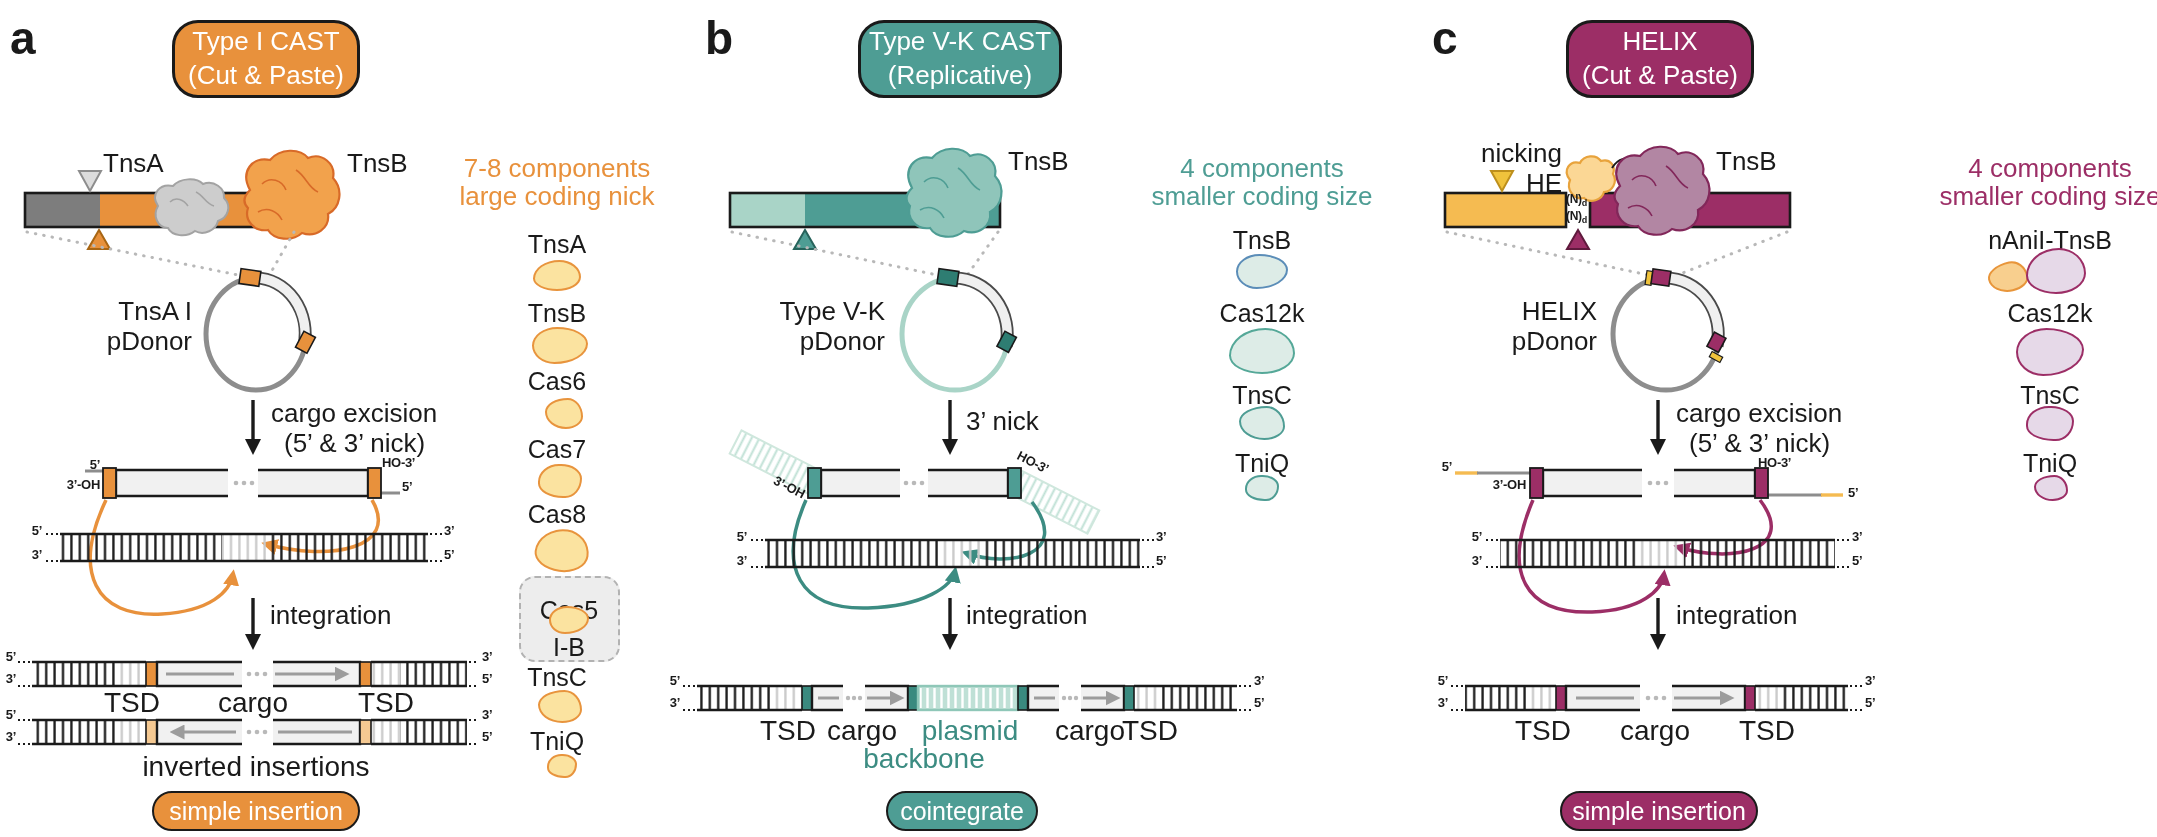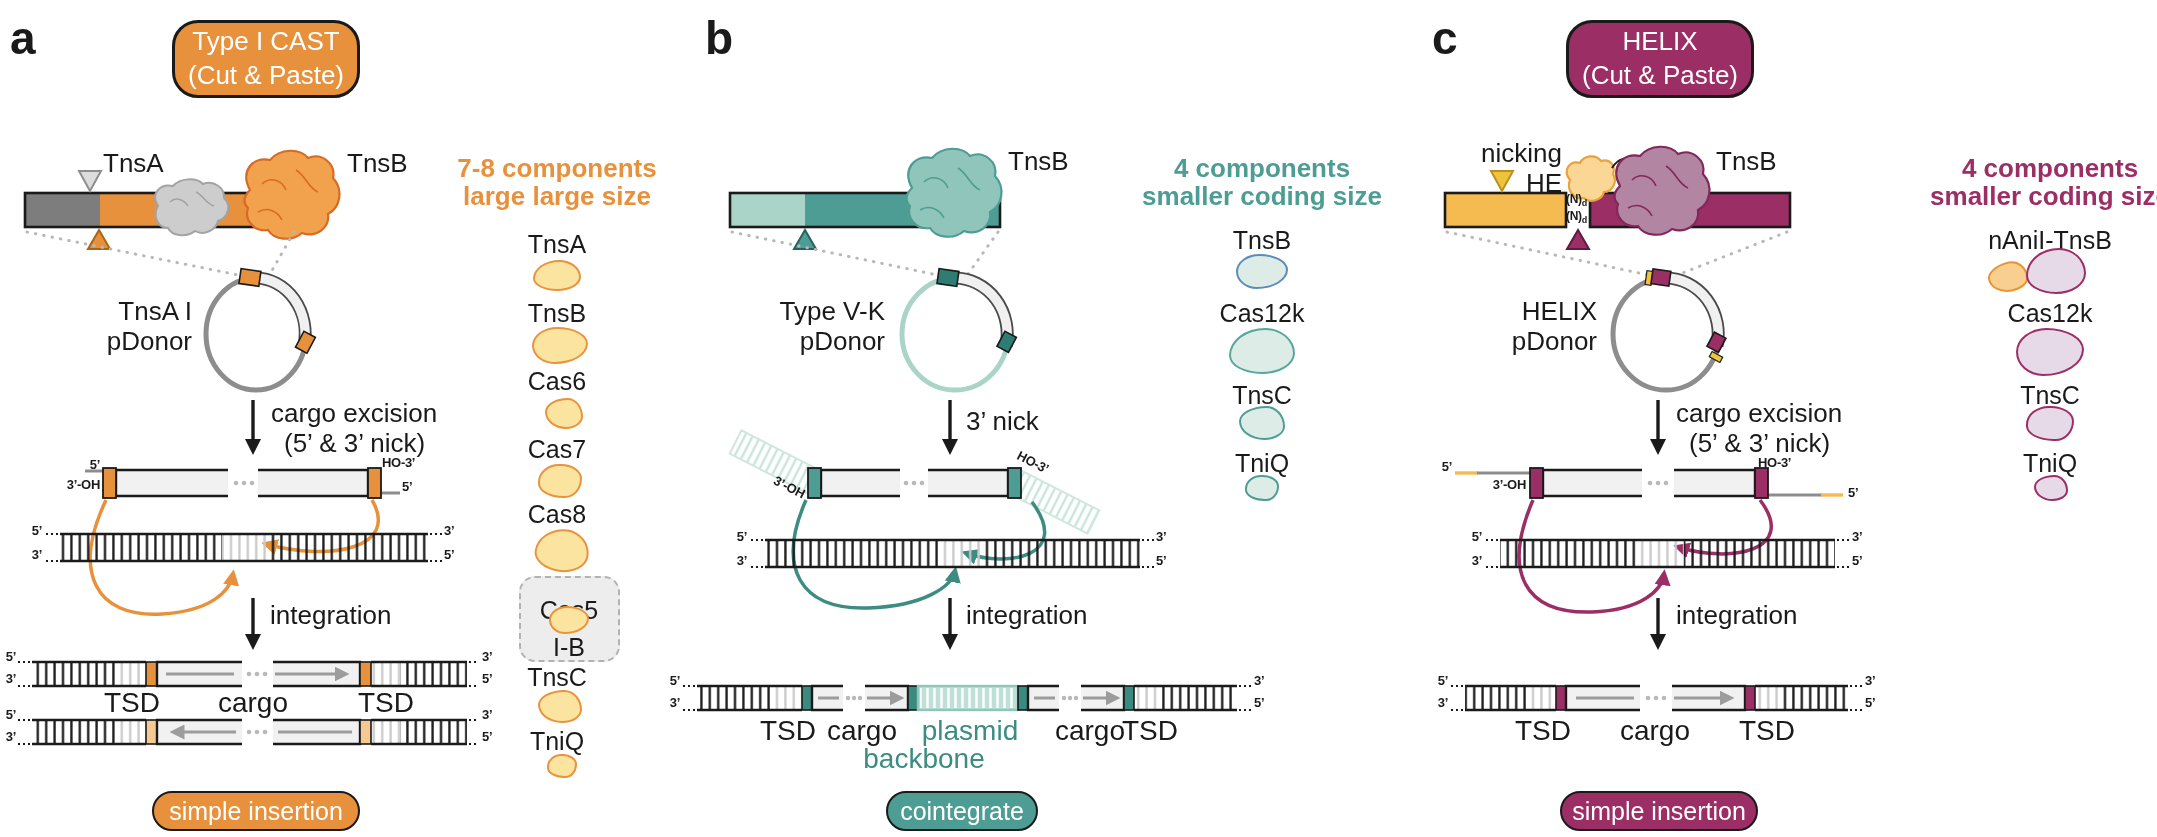--- a/index.html
+++ b/index.html
@@ -10,21 +10,21 @@
   .letter{font-size:46px;font-weight:bold;}
   .lbl{font-size:26px;}
   .big{font-size:28px;}
   .dna{font-size:13px;font-weight:bold;letter-spacing:-0.3px;}
   .pill{position:absolute;border:3px solid #1a1a1a;border-radius:26px;color:#fff;
         text-align:center;font-size:26px;line-height:1.3;display:flex;flex-direction:column;
         justify-content:center;box-sizing:border-box;}
   .pill2{position:absolute;border:2.5px solid #1a1a1a;border-radius:20px;color:#fff;
         text-align:center;font-size:25px;display:flex;align-items:center;justify-content:center;
         box-sizing:border-box;}
-  .chead{position:absolute;width:260px;text-align:center;font-size:26px;font-weight:bold;line-height:1.08;}
+  .chead{position:absolute;width:260px;text-align:center;font-size:26px;font-weight:normal;line-height:1.08;}
   .clab{position:absolute;width:160px;text-align:center;font-size:25px;}
   .blob{position:absolute;box-sizing:border-box;border:2.5px solid;}
   .b1{border-radius:55% 45% 50% 50%/60% 55% 45% 40%;}
   .b2{border-radius:45% 55% 60% 40%/50% 45% 55% 50%;}
   .b3{border-radius:60% 40% 45% 55%/45% 60% 40% 55%;}
   .b4{border-radius:50% 50% 40% 60%/55% 45% 60% 45%;}
   .rt{text-align:right;}
   .dashbox{position:absolute;border:2.5px dashed #b2b2b2;border-radius:16px;background:#ededed;box-sizing:border-box;}
 </style>
 </head>
@@ -383,43 +383,48 @@
 <div class="t dna rt" style="left:0px;top:672px;width:16px">3’</div>
 <div class="t dna" style="left:482px;top:650px">3’</div>
 <div class="t dna" style="left:482px;top:672px">5’</div>
 <div class="t dna rt" style="left:0px;top:708px;width:16px">5’</div>
 <div class="t dna rt" style="left:0px;top:730px;width:16px">3’</div>
 <div class="t dna" style="left:482px;top:708px">3’</div>
 <div class="t dna" style="left:482px;top:730px">5’</div>
 <div class="t big" style="left:92px;top:688px;width:80px;text-align:center">TSD</div>
 <div class="t big" style="left:213px;top:688px;width:80px;text-align:center">cargo</div>
 <div class="t big" style="left:346px;top:688px;width:80px;text-align:center">TSD</div>
+<div class="t big" style="left:126px;top:752px;width:260px;text-align:center">inverted insertions</div>
 <div class="pill2" style="left:152px;top:791px;width:208px;height:40px;background:#e8913c">simple insertion</div>
 <div class="chead" style="left:427px;top:154px;color:#e8913c">7-8 components</div>
-<div class="chead" style="left:427px;top:182px;color:#e8913c">large large size</div>
+<div class="chead" style="left:427px;top:182px;color:#e8913c">large coding nick</div>
 <div class="clab" style="left:477px;top:230px">TnsA</div>
 <div class="blob b1" style="left:533px;top:260px;width:48px;height:31px;background:#fbe3a0;border-color:#e8943d"></div>
 <div class="clab" style="left:477px;top:299px">TnsB</div>
 <div class="blob b2" style="left:532px;top:327px;width:56px;height:37px;background:#fbe3a0;border-color:#e8943d"></div>
 <div class="clab" style="left:477px;top:367px">Cas6</div>
 <div class="blob b3" style="left:545px;top:398px;width:38px;height:31px;background:#fbe3a0;border-color:#e8943d"></div>
 <div class="clab" style="left:477px;top:435px">Cas7</div>
 <div class="blob b4" style="left:538px;top:464px;width:44px;height:34px;background:#fbe3a0;border-color:#e8943d"></div>
 <div class="clab" style="left:477px;top:500px">Cas8</div>
 <div class="blob b1" style="left:535px;top:529px;width:54px;height:43px;background:#fbe3a0;border-color:#e8943d;transform:rotate(8deg)"></div>
 <div class="dashbox" style="left:519px;top:576px;width:101px;height:86px"></div>
 <div class="clab" style="left:489px;top:596px">Cas5</div>
 <div class="blob b2" style="left:549px;top:606px;width:40px;height:28px;background:#fbe3a0;border-color:#e8943d"></div>
 <div class="clab" style="left:489px;top:633px">I-B</div>
 <div class="clab" style="left:477px;top:663px">TnsC</div>
 <div class="blob b3" style="left:538px;top:690px;width:44px;height:33px;background:#fbe3a0;border-color:#e8943d"></div>
 <div class="clab" style="left:477px;top:727px">TniQ</div>
 <div class="blob b4" style="left:547px;top:754px;width:30px;height:24px;background:#fbe3a0;border-color:#e8943d"></div>
 
 <div class="t letter" style="left:705px;top:14px">b</div>
+<div class="pill" style="left:858px;top:20px;width:204px;height:78px;background:#4e9d94">
+  <div>Type V-K CAST</div>
+  <div>(Replicative)</div>
+</div>
 <div class="t lbl" style="left:1008px;top:148px">TnsB</div>
 <div class="t lbl rt" style="left:775px;top:298px;width:110px">Type V-K</div>
 <div class="t lbl rt" style="left:775px;top:328px;width:110px">pDonor</div>
 <div class="t lbl" style="left:966px;top:408px">3’ nick</div>
 <div class="t dna rt" style="left:726px;top:488px;width:78px;transform:rotate(27deg);transform-origin:100% 50%">3’-OH</div>
 <div class="t dna" style="left:1018px;top:448px;transform:rotate(27deg);transform-origin:0 50%">HO-3’</div>
 <div class="t dna rt" style="left:723px;top:530px;width:24px">5’</div>
 <div class="t dna rt" style="left:723px;top:554px;width:24px">3’</div>
 <div class="t dna" style="left:1156px;top:530px">3’</div>
 <div class="t dna" style="left:1156px;top:554px">5’</div>

